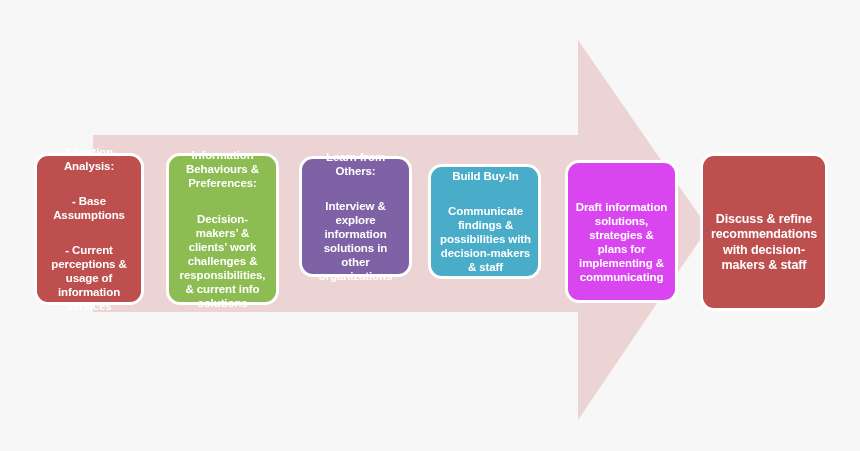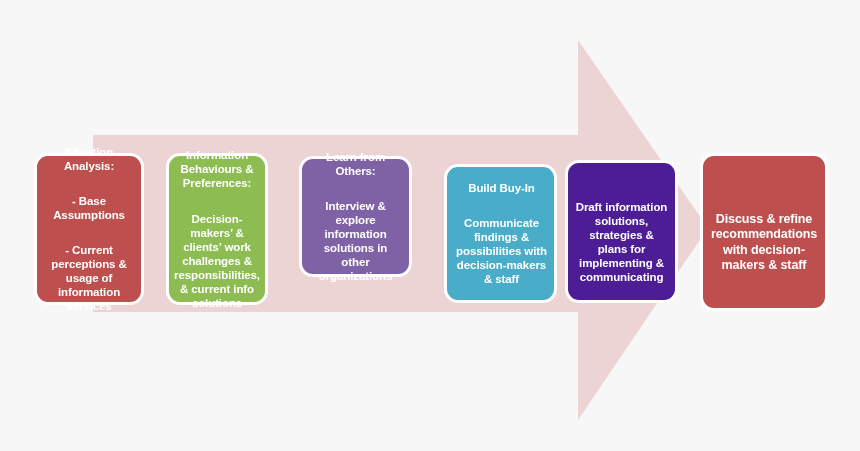--- a/index.html
+++ b/index.html
@@ -49,23 +49,23 @@
     display: block;
     margin-top: 21px;
   }
   .step-body.tight {
     margin-top: 22px;
     text-align: center;
   }
 
   
   #box-1 { left: 34px;  top: 153px; width: 110px; height: 152px; font-size: 11.5px; }
-  #box-2 { left: 166px; top: 153px; width: 102px; height: 152px; font-size: 11.5px; }
+  #box-2 { left: 166px; top: 153px; width: 113px; height: 152px; font-size: 11.5px; }
   #box-3 { left: 299px; top: 156px; width: 113px; height: 121px; font-size: 11.5px; }
-  #box-4 { left: 444px; top: 164px; width: 113px; height: 139px; font-size: 11.5px; padding-left: 9px; }
+  #box-4 { left: 428px; top: 164px; width: 113px; height: 115px; font-size: 11.5px; padding-left: 9px; }
   #box-5 { left: 565px; top: 160px; width: 113px; height: 143px; font-size: 11.5px; }
   #box-6 { left: 700px; top: 153px; width: 128px; height: 158px; font-size: 12.5px; }
 </style>
 </head>
 <body>
 
 <div id="canvas">
 
   <svg id="arrow-svg" viewBox="0 0 860 451" xmlns="http://www.w3.org/2000/svg">
     <polygon points="93,135 578,135 578,40 708,228 578,420 578,312 93,312" fill="#ecd4d4"></polygon>
@@ -85,21 +85,21 @@
   <div class="step-box" id="box-3" style="background:#7f62a5;">
     <span class="step-title">Learn from Others:</span>
     <span class="step-body">Interview &amp; explore information solutions in other organizations</span>
   </div>
 
   <div class="step-box" id="box-4" style="background:#49acc8;">
     <span class="step-title">Build Buy-In</span>
     <span class="step-body">Communicate findings &amp; possibilities with decision-makers &amp;  staff</span>
   </div>
 
-  <div class="step-box" id="box-5" style="background:#4c1d95;">
+  <div class="step-box" id="box-5" style="background:#d946ef;">
     <span class="step-body">Draft information solutions, strategies &amp; plans for implementing &amp; communicating</span>
   </div>
 
   <div class="step-box" id="box-6" style="background:#bd4f4f;justify-content:center;">
     <span class="step-body">Discuss  &amp; refine recommendations with decision-makers &amp; staff</span>
   </div>
 
 </div>
 
 </body></html>

